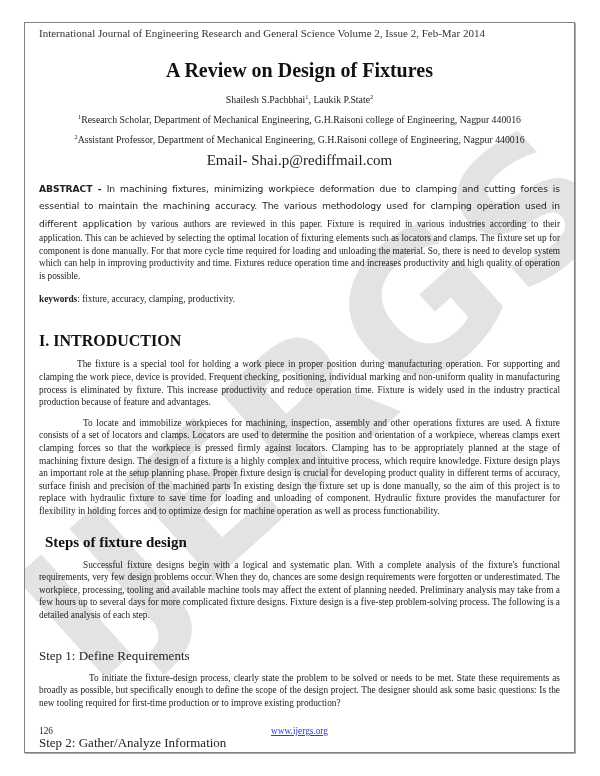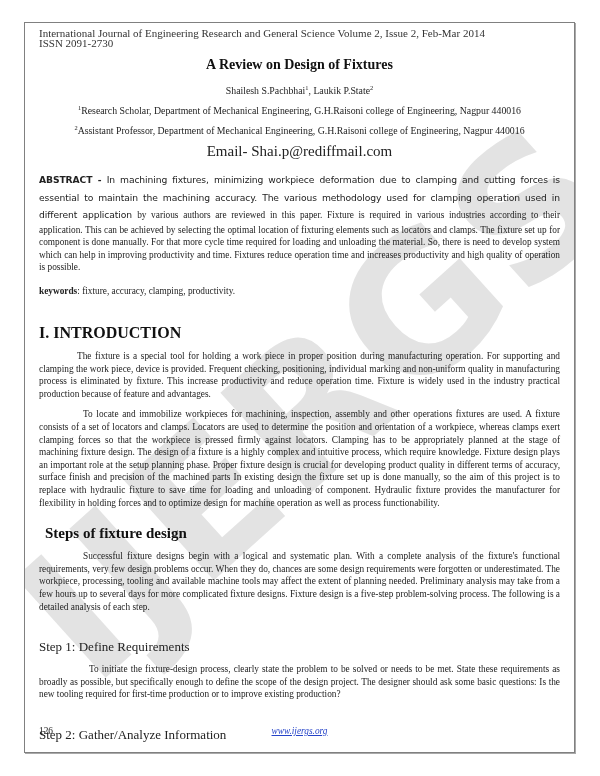--- a/index.html
+++ b/index.html
@@ -39,22 +39,22 @@
     z-index:0;
     pointer-events:none;
     user-select:none;
   }
   .content{
     position:relative;z-index:1;
     padding:6px 14px 0 14px;
   }
   .meta{font-size:11px;line-height:9.6px;color:#333;}
   .title{
-    font-size:14px;font-weight:bold;text-align:center;
-    margin:9px 0 0 0;color:#111;
+    font-size:20px;font-weight:bold;text-align:center;
+    margin:20px 0 0 0;color:#111;
   }
   .authors{text-align:center;font-size:9.8px;margin-top:12px;}
   sup{font-size:6.4px;vertical-align:super;line-height:0;}
   .affil{text-align:center;font-size:9.8px;margin-top:9px;}
   .email{text-align:center;font-size:15px;margin-top:7px;}
   .abstract{
     margin:11px 0 0 0;
     font-size:9.3px;line-height:12.6px;
     text-align:justify;
   }
@@ -82,35 +82,34 @@
     font-size:15px;font-weight:bold;color:#111;
   }
   .step-label{margin:26px 0 0 0;font-size:13px;}
   .force-last{text-align-last:justify;}
   .footer{
     position:absolute;left:14px;right:14px;bottom:16px;
     z-index:1;font-size:9.3px;
   }
   .site-link{
     position:absolute;left:50%;transform:translateX(-50%);
-    color:var(--link);text-decoration:underline;cursor:pointer;font-style:italic;
+    color:var(--link);text-decoration:underline;cursor:pointer;
   }
 </style>
 </head>
 <body>
 
 <div class="sheet">
 
   <div class="watermark">IJERGS</div>
 
   <div class="content">
 
     <div class="meta">
       <div>International Journal of Engineering Research and General Science Volume 2, Issue 2, Feb-Mar 2014</div>
-      <div>ISSN 2091-2730</div>
     </div>
 
     <h1 class="title">A Review on Design of Fixtures</h1>
 
     <div class="authors"><span>Shailesh S.Pachbhai</span><sup>1</sup><span>, </span><span>Laukik P.State</span><sup>2</sup></div>
 
     <div class="affil"><sup>1</sup><span>Research Scholar, Department of Mechanical Engineering, G.H.Raisoni college of Engineering, Nagpur 440016</span></div>
 
     <div class="affil"><sup>2</sup><span>Assistant Professor, Department of Mechanical Engineering, G.H.Raisoni college of Engineering, Nagpur 440016</span></div>
 

